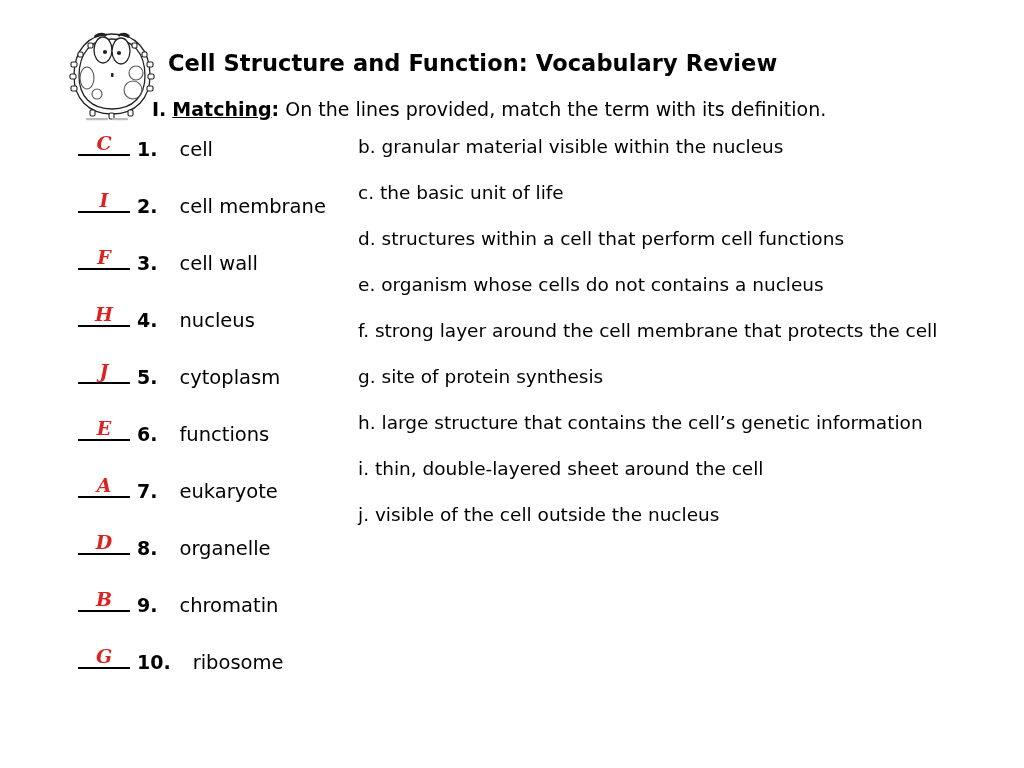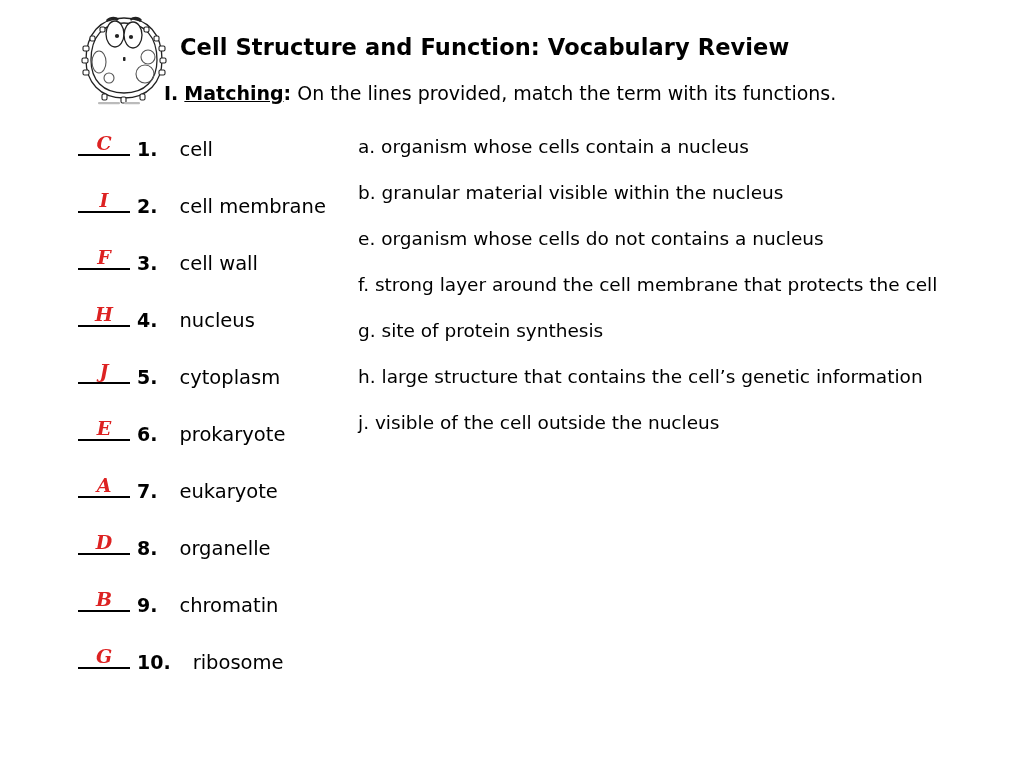--- a/index.html
+++ b/index.html
@@ -14,24 +14,23 @@
     overflow: hidden;
     font-family: "DejaVu Sans", sans-serif;
     color: #000000;
     -webkit-font-smoothing: antialiased;
   }
 
   
   #header {
     position: absolute;
     left: 0;
-    top: 0;
+    top: 16px;
     width: 924px;
     height: 120px;
-    margin-left: 12px;
   }
 
   #cell-illustration {
     position: absolute;
     left: 66px;
     top: 12px;
     width: 92px;
     height: 96px;
   }
 
@@ -188,21 +187,21 @@
       <g fill="#bbbbbb">
         <rect x="20" y="90" width="22" height="2.2" rx="1"></rect>
         <rect x="46" y="90" width="16" height="2.2" rx="1"></rect>
       </g>
     </svg>
   </div>
 
   <div id="page-title">Cell Structure and Function: Vocabulary Review</div>
 
   <div id="instructions">
-    <span class="numeral">I.</span><span>&nbsp;</span><span class="matching">Matching</span><span class="numeral">:</span><span>&nbsp;</span><span class="rest">On the lines provided, match the term with its functions.</span>
+    <span class="numeral">I.</span><span>&nbsp;</span><span class="matching">Matching</span><span class="numeral">:</span><span>&nbsp;</span><span class="rest">On the lines provided, match the term with its definition.</span>
   </div>
 
 </div>
 
 <div id="worksheet">
 
   <div id="terms-column">
 
     <div class="term-row">
       <div class="answer-blank">
@@ -242,21 +241,21 @@
         </div>
       <span class="term-number">5.</span>
       <span class="term-label">cytoplasm</span>
     </div>
 
     <div class="term-row">
       <div class="answer-blank">
           <span class="answer-letter">E</span>
         </div>
       <span class="term-number">6.</span>
-      <span class="term-label">prokaryote</span>
+      <span class="term-label">functions</span>
     </div>
 
     <div class="term-row">
       <div class="answer-blank">
           <span class="answer-letter">A</span>
         </div>
       <span class="term-number">7.</span>
       <span class="term-label">eukaryote</span>
     </div>
 
@@ -280,22 +279,24 @@
       <div class="answer-blank">
           <span class="answer-letter">G</span>
         </div>
       <span class="term-number">10.</span>
       <span class="term-label">ribosome</span>
     </div>
 
   </div>
 
   <div id="definitions-column">
-    <div class="definition-row">a. organism whose cells contain a nucleus</div>
     <div class="definition-row">b. granular material visible within the nucleus</div>
+    <div class="definition-row">c. the basic unit of life</div>
+    <div class="definition-row">d. structures within a cell that perform cell functions</div>
     <div class="definition-row">e. organism whose cells do not contains a nucleus</div>
     <div class="definition-row">f. strong layer around the cell membrane that protects the cell</div>
     <div class="definition-row">g. site of protein synthesis</div>
     <div class="definition-row">h. large structure that contains the cell’s genetic information</div>
+    <div class="definition-row">i. thin, double-layered sheet around the cell</div>
     <div class="definition-row">j. visible of the cell outside the nucleus</div>
   </div>
 
 </div>
 
 </body></html>

